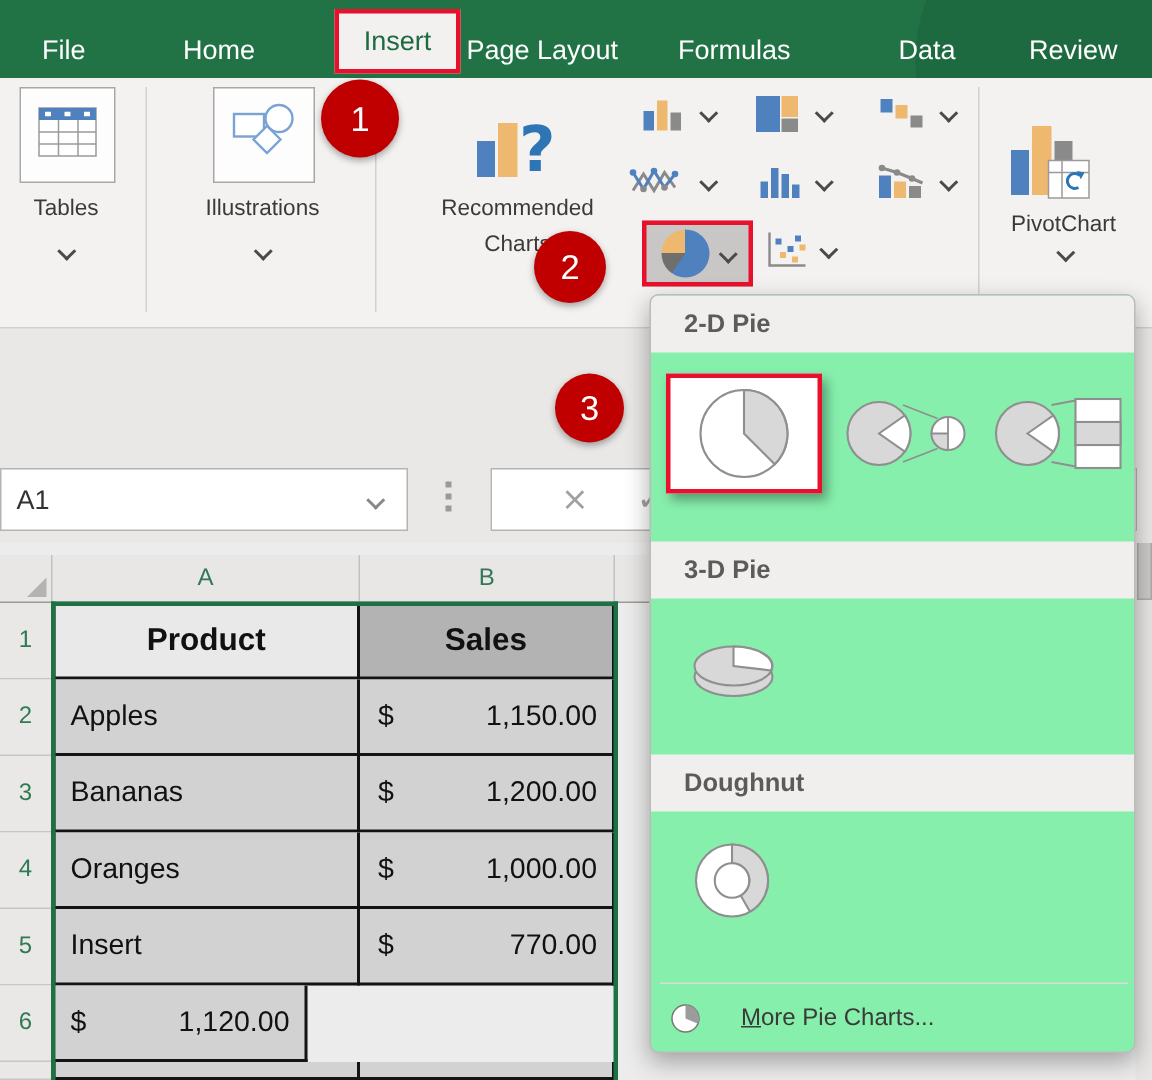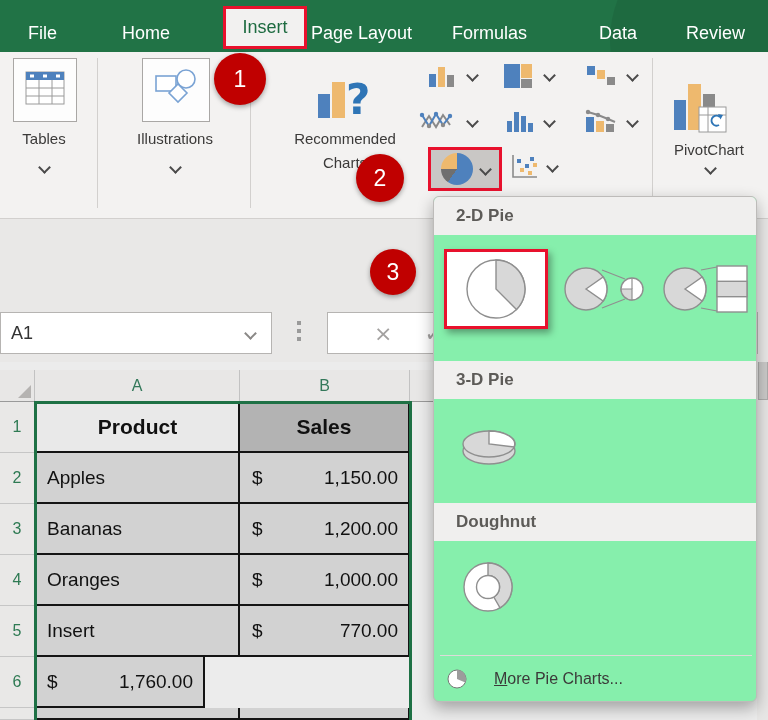--- a/index.html
+++ b/index.html
@@ -339,21 +339,21 @@
       <div class="cell cB money">
           <span>$</span>
           <span>770.00</span>
         </div>
     </div>
 
     <div class="row" style="top:295px">
       <div class="rnum">6</div>
       <div class="cell cB money">
           <span>$</span>
-          <span>1,760.00</span>
+          <span>1,120.00</span>
         </div>
     </div>
 
     <div class="row" style="top:346px;height:12px">
       <div class="rnum"></div>
       <div class="cell cA first"></div>
       <div class="cell cB"></div>
     </div>
 
     <div id="selbox"></div>

